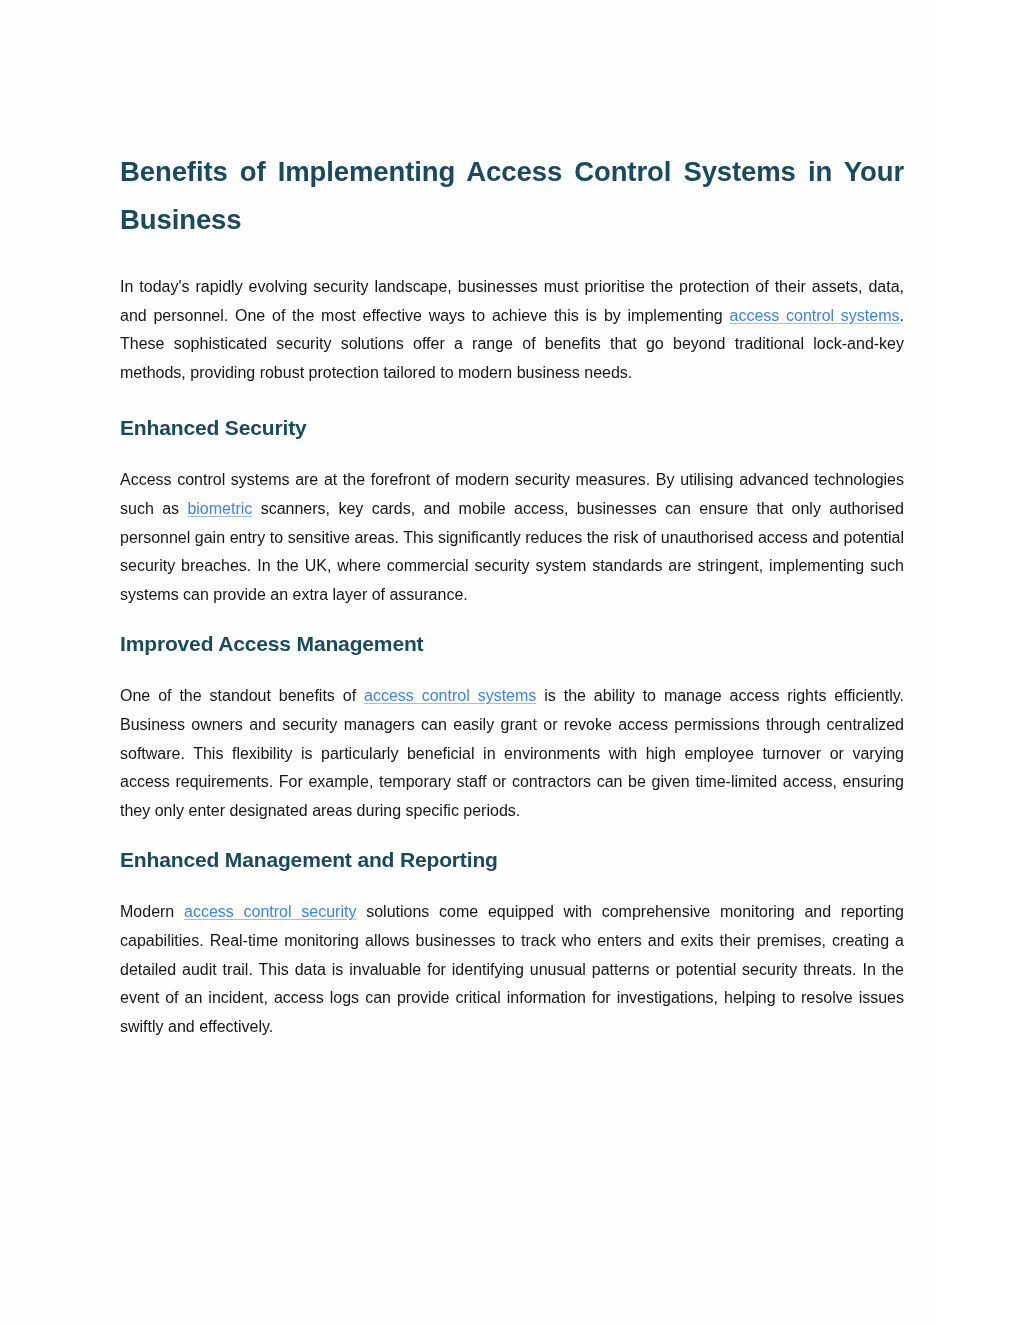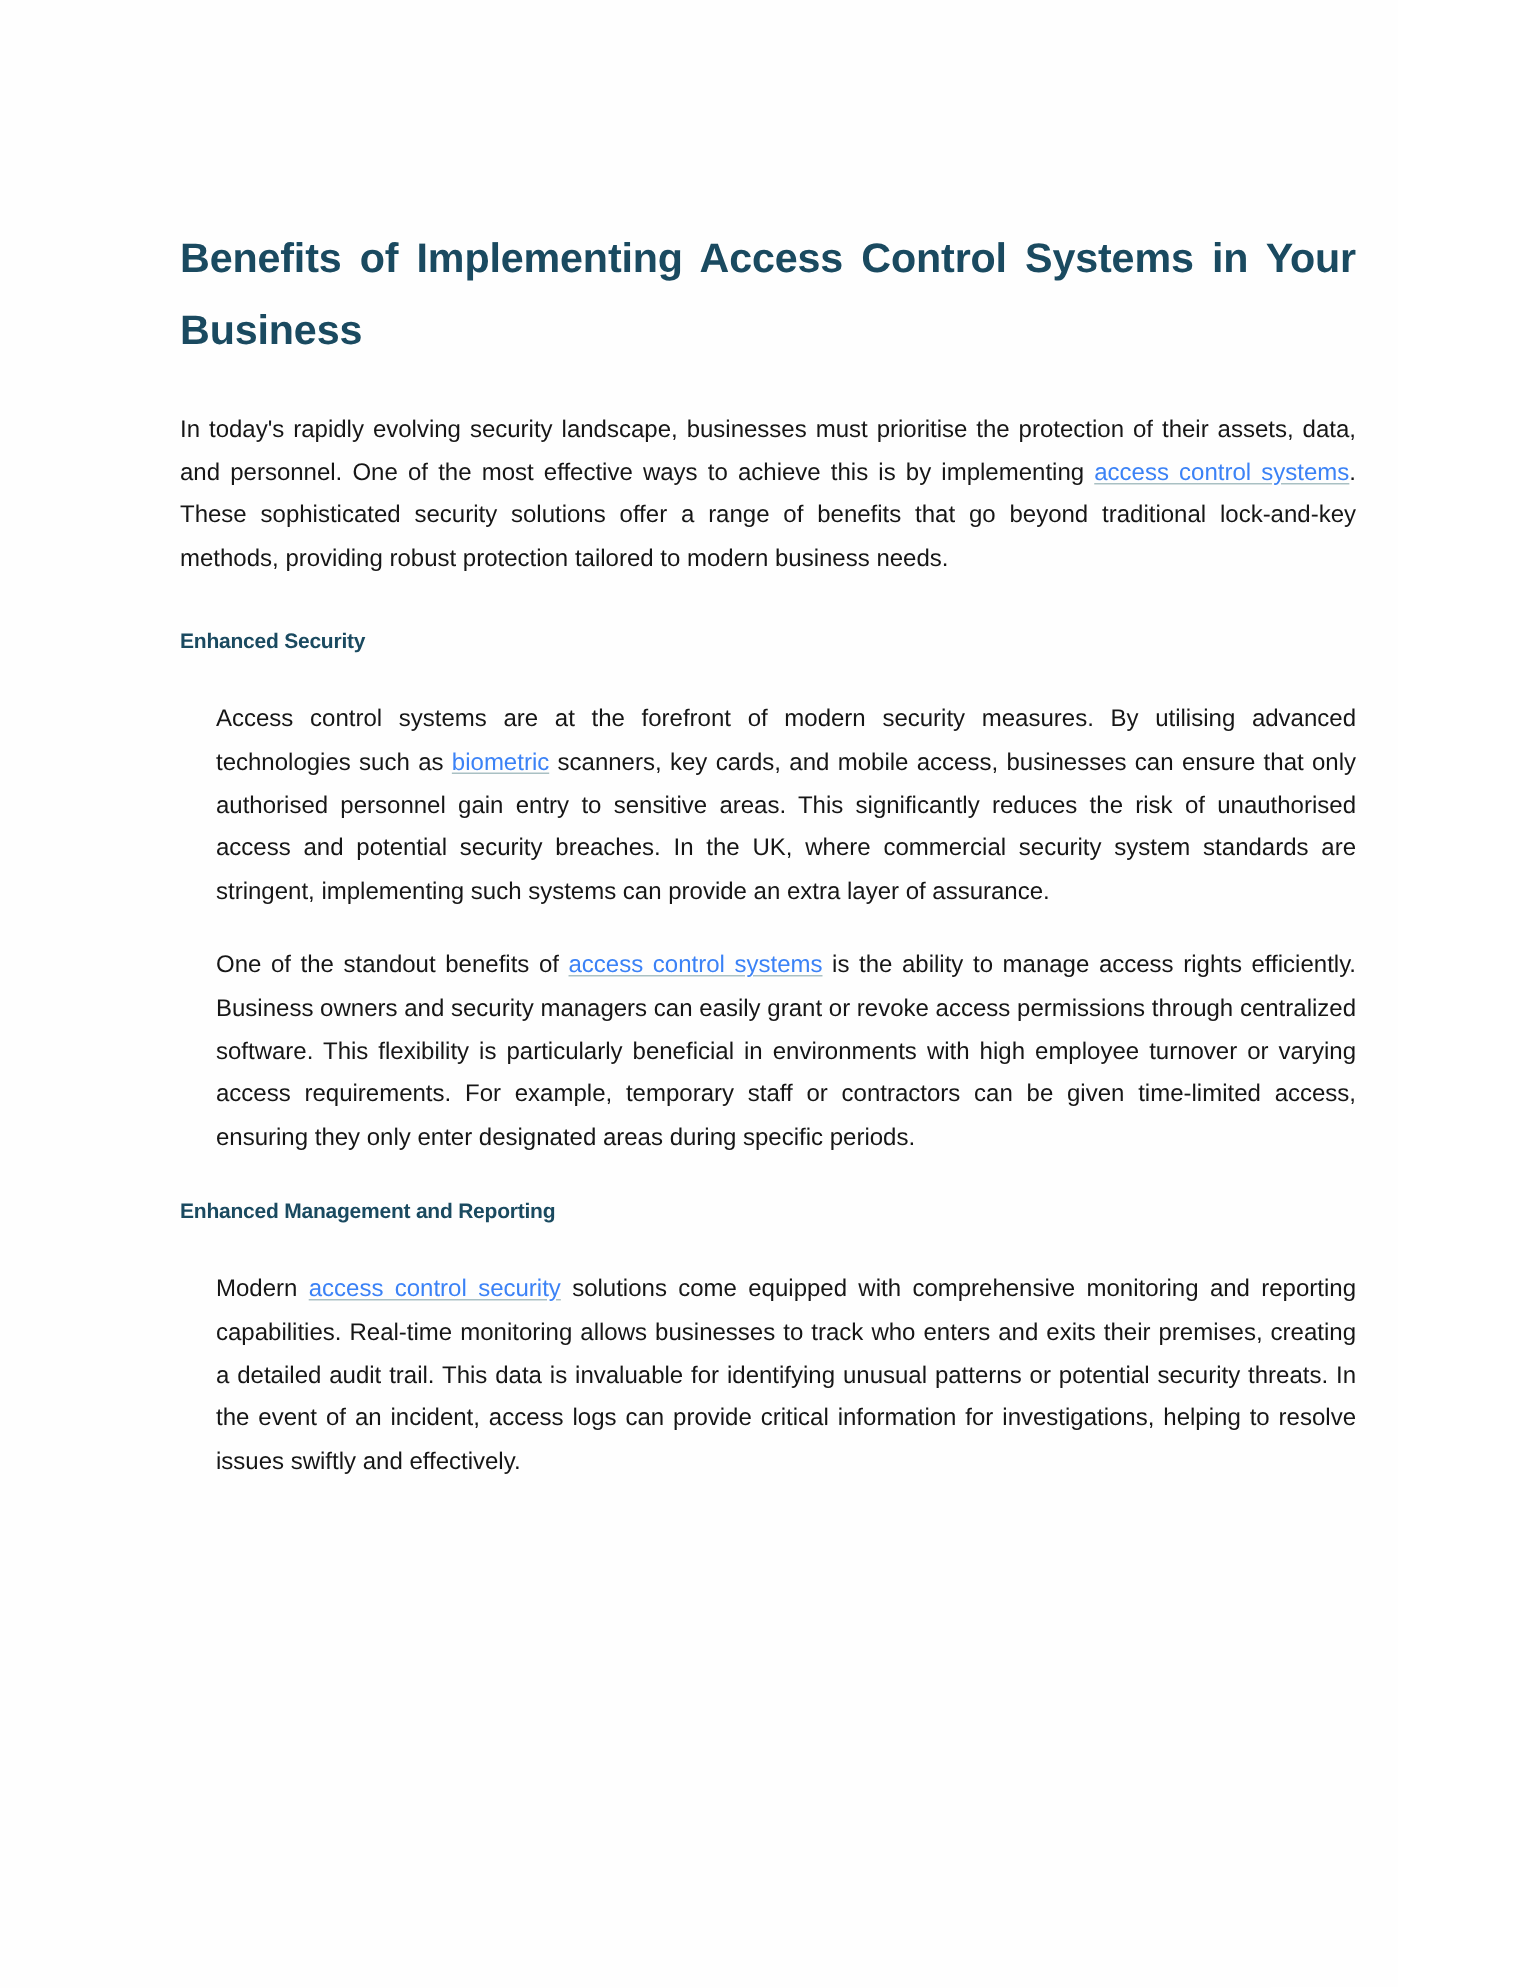--- a/index.html
+++ b/index.html
@@ -38,42 +38,41 @@
     color: #1a4a60;
     letter-spacing: -0.1px;
     text-align: justify;
     text-align-last: left;
     margin: 0 0 29px 0;
     word-spacing: 0.5px;
   }
 
   
   .section-heading {
-    font-size: 14px;
+    font-size: 21px;
     line-height: 27px;
     font-weight: bold;
     color: #1a4a60;
     letter-spacing: -0.15px;
     margin: 0 0 25px 0;
   }
 
   
   .body-text {
     font-size: 16px;
     line-height: 28.6px;
     color: #161616;
     text-align: justify;
     text-align-last: left;
     margin: 0 0 27px 0;
     word-spacing: 0px;
   }
 
   .body-text:last-child {
     margin-bottom: 0;
-    margin-left: 24px;
   }
 
   
   .section-block {
     margin-top: 21px;
   }
 
   
   .doc-link {
     color: #3b82f6;
@@ -92,20 +91,21 @@
     <h1 class="doc-title">Benefits of Implementing Access Control Systems in Your Business</h1>
 
     <p class="body-text"><span>In today's rapidly evolving security landscape, businesses must prioritise the protection of their assets, data, and personnel. One of the most effective ways to achieve this is by implementing </span><a class="doc-link">access control systems</a><span>. These sophisticated security solutions offer a range of benefits that go beyond traditional lock-and-key methods, providing robust protection tailored to modern business needs.</span></p>
 
     <div class="section-block">
       <h2 class="section-heading">Enhanced Security</h2>
       <p class="body-text"><span>Access control systems are at the forefront of modern security measures. By utilising advanced technologies such as </span><a class="doc-link">biometric</a><span> scanners, key cards, and mobile access, businesses can ensure that only authorised personnel gain entry to sensitive areas. This significantly reduces the risk of unauthorised access and potential security breaches. In the UK, where commercial security system standards are stringent, implementing such systems can provide an extra layer of assurance.</span></p>
     </div>
 
     <div class="section-block">
+      <h2 class="section-heading">Improved Access Management</h2>
       <p class="body-text"><span>One of the standout benefits of </span><a class="doc-link">access control systems</a><span> is the ability to manage access rights efficiently. Business owners and security managers can easily grant or revoke access permissions through centralized software. This flexibility is particularly beneficial in environments with high employee turnover or varying access requirements. For example, temporary staff or contractors can be given time-limited access, ensuring they only enter designated areas during specific periods.</span></p>
     </div>
 
     <div class="section-block">
       <h2 class="section-heading">Enhanced Management and Reporting</h2>
       <p class="body-text"><span>Modern </span><a class="doc-link">access control security</a><span> solutions come equipped with comprehensive monitoring and reporting capabilities. Real-time monitoring allows businesses to track who enters and exits their premises, creating a detailed audit trail. This data is invaluable for identifying unusual patterns or potential security threats. In the event of an incident, access logs can provide critical information for investigations, helping to resolve issues swiftly and effectively.</span></p>
     </div>
 
   </div>
 </div>

